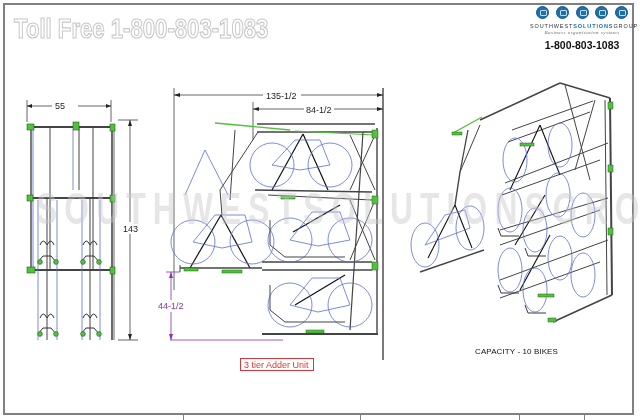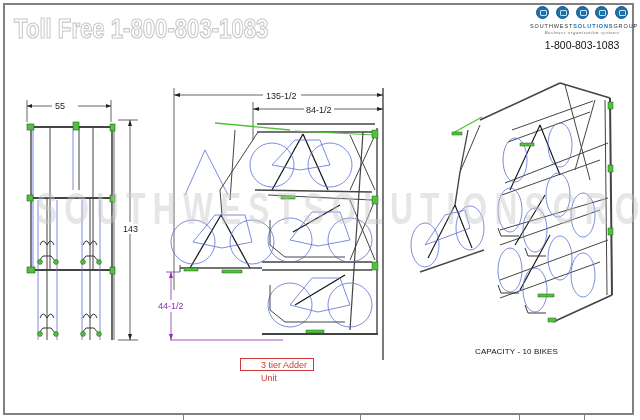--- a/index.html
+++ b/index.html
@@ -8,25 +8,25 @@
   .bottom-strip { position: absolute; left: 3px; top: 413px; width: 631px; height: 7px; border-top: 2px solid #808080; box-sizing: border-box; }
   .bottom-strip .div { position: absolute; top: 0; width: 1px; height: 7px; background: #808080; }
   .tollfree { position: absolute; left: 14px; top: 14px; font-family: "Liberation Sans", sans-serif; font-weight: bold; font-size: 27px; letter-spacing: 0px; color: #ffffff; -webkit-text-stroke: 1.2px #c8c8c8; transform: scaleX(0.82); transform-origin: left top; }
   .logo { position: absolute; left: 530px; top: 6px; width: 104px; text-align: center; }
   .logo-icons { display: flex; justify-content: space-between; padding: 0 6px; }
   .logo-icon { width: 11px; height: 11px; border-radius: 50%; background: #1f6fa8; border: 1px solid #145a8c; position: relative; }
   .logo-icon::after { content: ""; position: absolute; left: 3px; top: 3px; width: 5px; height: 4px; border: 1px solid #bfe0f5; border-radius: 1px; }
   .logo-name { font-size: 5.5px; letter-spacing: 0.9px; color: #333; margin-top: 4px; white-space: nowrap; }
   .logo-name b { color: #1f6fa8; }
   .logo-tag { font-family: "Liberation Serif", serif; font-style: italic; font-size: 5px; color: #666; margin-top: 1px; letter-spacing: 0.5px; }
-  .logo-phone { font-weight: normal; font-size: 10.5px; color: #111; margin-top: 4px; }
+  .logo-phone { font-weight: bold; font-size: 10.5px; color: #111; margin-top: 4px; }
   svg.drawing { position: absolute; left: 0; top: 0; }
   .dim-text { font-family: "Liberation Sans", sans-serif; font-size: 9px; fill: #222; }
   .dim-purple { font-family: "Liberation Sans", sans-serif; font-size: 9px; fill: #8a2fb5; }
-  .adder-label { position: absolute; left: 240px; top: 358px; width: 74px; height: 13px; border: 1px solid #d23a3a; color: #d23a3a; font-size: 9px; line-height: 13px; padding-left: 20px; box-sizing: border-box; }
+  .adder-label { position: absolute; left: 240px; top: 358px; width: 74px; height: 13px; border: 1px solid #d23a3a; color: #d23a3a; font-size: 9px; line-height: 13px; padding-left: 3px; box-sizing: border-box; }
   .capacity { position: absolute; left: 475px; top: 347px; font-size: 8px; color: #111; letter-spacing: 0.1px; }
   .watermark { position: absolute; left: 36px; top: 184px; font-family: "Liberation Sans", sans-serif; font-weight: bold; font-size: 44px; color: rgba(200,200,200,0.45); letter-spacing: 10px; transform: scaleX(0.72); transform-origin: left top; white-space: nowrap; }
 </style>
 </head>
 <body>
 
 <div class="frame"></div>
 <div class="bottom-strip">
   <span class="div" style="left:180px"></span>
   <span class="div" style="left:357px"></span>

